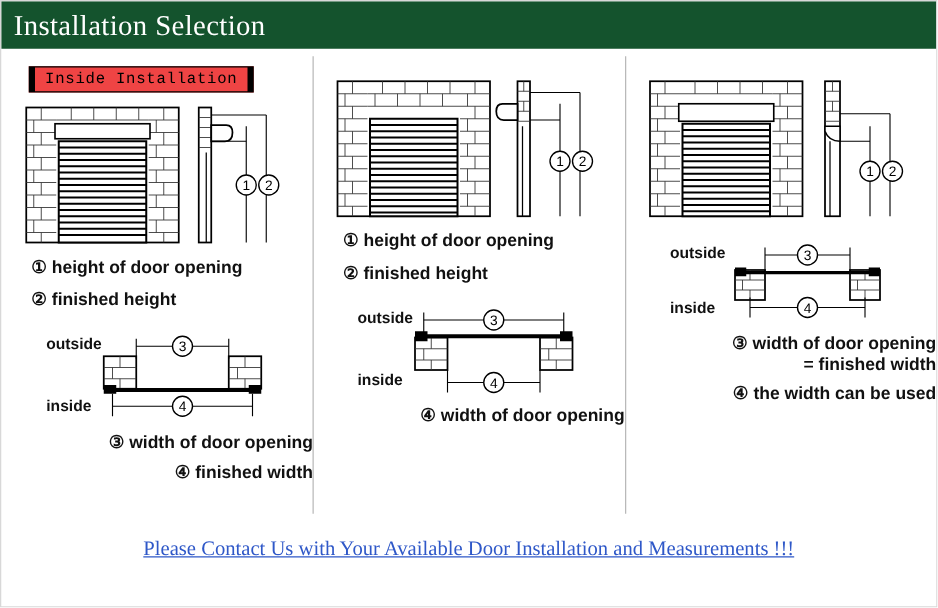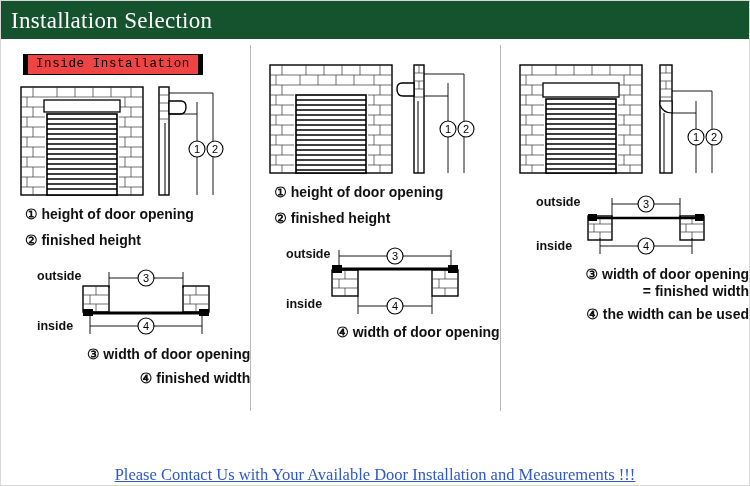--- a/index.html
+++ b/index.html
@@ -107,21 +107,21 @@
     text-align: right;
   }
   
   .footer {
     position: absolute;
     left: 0;
     right: 0;
     bottom: 0;
     height: 56px;
     display: flex;
-    align-items: flex-end;
+    align-items: flex-start;
     justify-content: center;
   }
   .footer-link {
     font-family: "Liberation Serif", serif;
     font-size: 16.5px;
     color: #2f58c8;
     text-decoration: underline;
     cursor: pointer;
     white-space: nowrap;
   }

